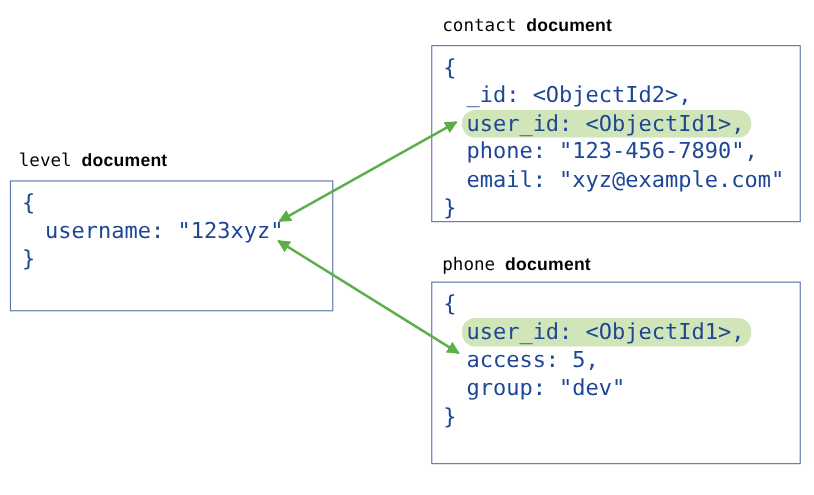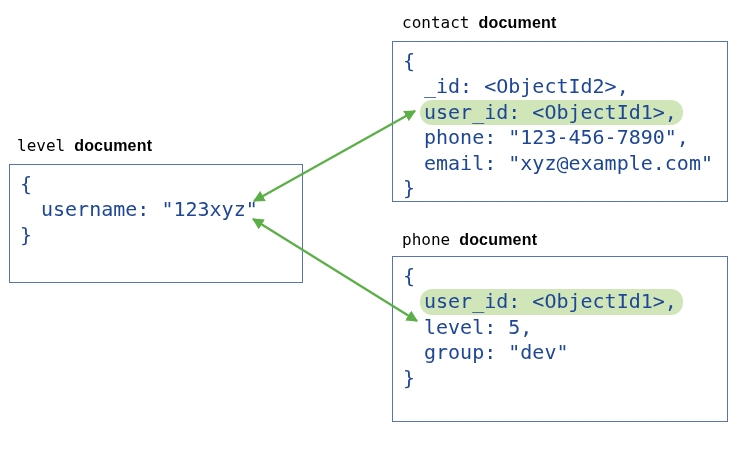--- a/index.html
+++ b/index.html
@@ -93,21 +93,21 @@
     <div class="code-line">}</div>
   </div>
 
   <div class="doc-label" style="left:402px; top:230px;">
     <span class="coll">phone</span>
       <span class="type">document</span>
   </div>
   <div class="doc-box" style="left:392px; top:256px; width:336px; height:166px;">
     <div class="code-line">{</div>
     <div class="code-line indent"><span class="hl">user_id: &lt;ObjectId1&gt;,</span></div>
-    <div class="code-line indent">level: 5,</div>
+    <div class="code-line indent">access: 5,</div>
     <div class="code-line indent">group: "dev"</div>
     <div class="code-line">}</div>
   </div>
 
   <svg class="arrows-svg" width="740" height="450" viewBox="0 0 740 450">
     <defs>
       <marker id="headEnd" viewBox="0 0 10 10" refX="9" refY="5" markerWidth="5" markerHeight="5" orient="auto">
         <path d="M0,0 L10,5 L0,10 z" fill="#5aaf46"></path>
       </marker>
       <marker id="headStart" viewBox="0 0 10 10" refX="1" refY="5" markerWidth="5" markerHeight="5" orient="auto">

